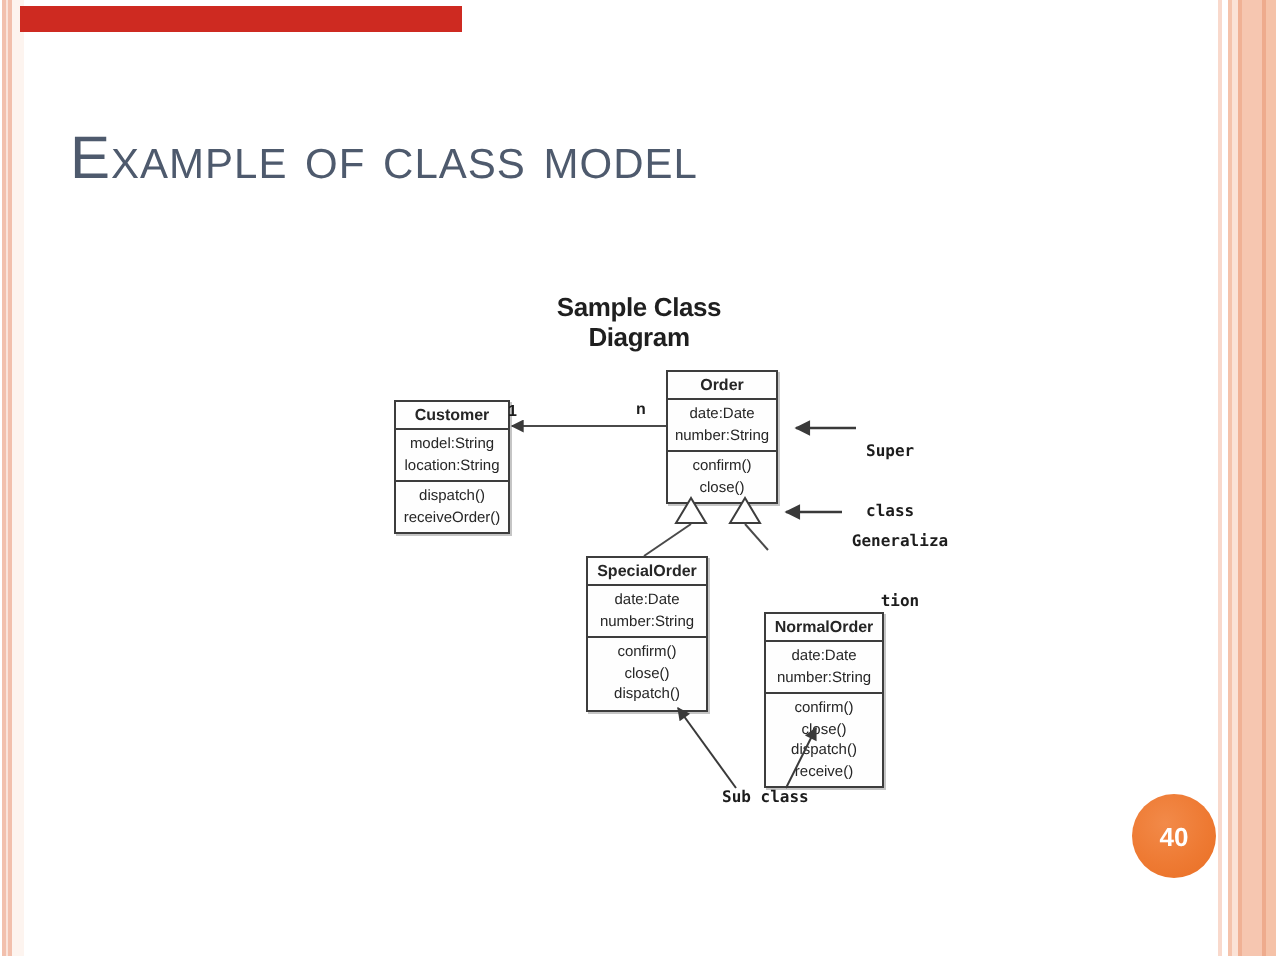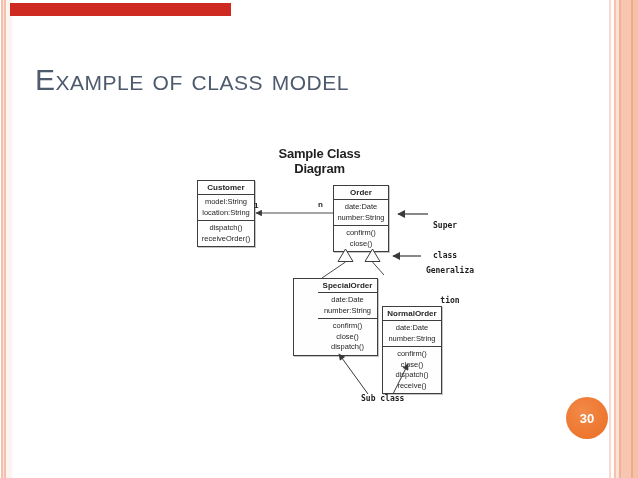--- a/index.html
+++ b/index.html
@@ -62,23 +62,23 @@
     font-size:7.5px; text-align:center; color:#262626;
   }
   .uml-class .hd {
     font-size:8px; font-weight:bold; line-height:11px;
     padding:1px 1px; border-bottom:1px solid #3d3d3d;
   }
   .uml-class .sec { padding:2px 1px; border-bottom:1px solid #3d3d3d; }
   .uml-class .sec:last-child { border-bottom:none; }
   .uml-class .sec div { line-height:10.5px; white-space:nowrap; }
 
-  .c-customer { left:22px;  top:40px;  width:56px; }
+  .c-customer { left:22px;  top:60px;  width:56px; }
   .c-order    { left:158px; top:45px;  width:54px; }
-  .c-special  { left:118px; top:138px; width:59px;padding-left:24px; }
+  .c-special  { left:118px; top:138px; width:59px; }
   .c-normal   { left:207px; top:135px; width:58px;margin-top:31px; }
 
   .connectors { position:absolute; left:0; top:0; width:305px; height:275px; }
 
   .diag-label {
     position:absolute; font-family:"DejaVu Sans Mono", monospace;
     font-weight:bold; font-size:8px; line-height:10px; color:#1d1d1d;
     white-space:pre;
   }
   .mult {
@@ -199,16 +199,16 @@
     <div class="diag-label lbl-gen">
       <div>Generaliza</div>
       <div>tion</div>
     </div>
 
     <div class="diag-label lbl-sub">Sub class</div>
 
   </div>
 
   <div class="page-badge">
-    <span>30</span>
+    <span>40</span>
   </div>
 
 </div>
 
 </body></html>

